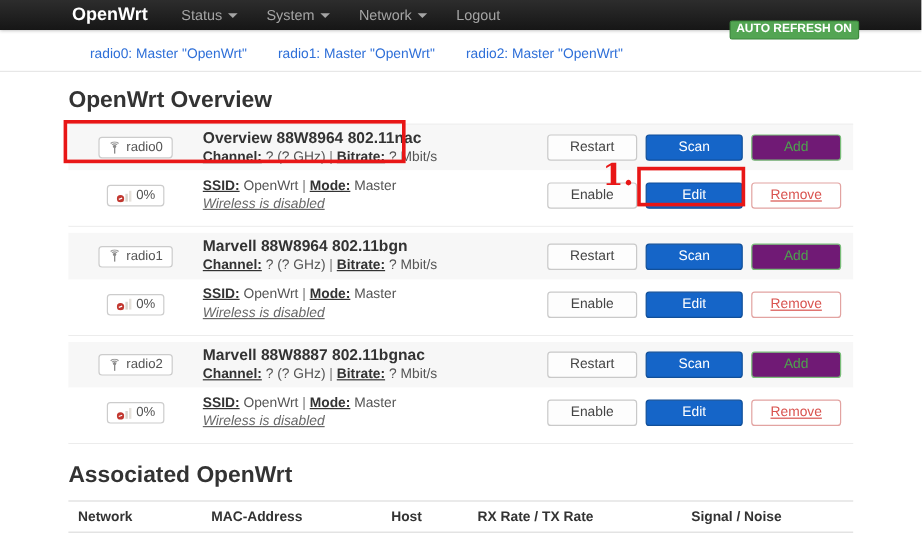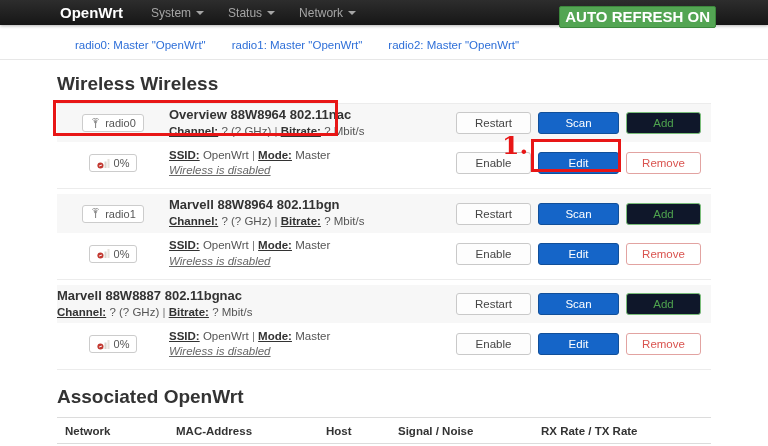--- a/index.html
+++ b/index.html
@@ -10,22 +10,22 @@
   
   .navbar { height:25px; background:linear-gradient(#2d2d2d,#161616);
     display:flex; align-items:center; position:relative;
     box-shadow:0 1px 3px rgba(0,0,0,.3); }
   .brand { color:#fff; font-size:15px; font-weight:bold; margin-left:60px; cursor:pointer; }
   .nav-items { display:flex; margin-left:16px; height:100%; align-items:center; }
   .nav-item { color:#a5a5a5; font-size:12px; padding:0 12px; display:flex;
     align-items:center; gap:5px; cursor:pointer; height:100%; }
   .caret { width:0; height:0; border-left:4px solid transparent;
     border-right:4px solid transparent; border-top:4px solid #a5a5a5; }
-  .auto-refresh { position:absolute; right:52px; top:6px; background:#53a553;
-    border:1px solid #3c873c; color:#fff; font-size:15px; font-weight:bold;
+  .auto-refresh { position:absolute; right:52px; top:17px; background:#53a553;
+    border:1px solid #3c873c; color:#fff; font-size:10px; font-weight:bold;
     padding:1px 5px 2px; border-radius:2px; cursor:pointer; }
 
   
   .subnav { padding:14px 0 8px 75px; border-bottom:1px solid #e7e7e7; display:flex; }
   .subnav a { color:var(--link,#2e6fd8); font-size:11.5px; text-decoration:none;
     margin-right:26px; cursor:pointer; }
 
   
   .content { margin:0 57px; }
   h2.sect { font-size:19px; color:#333; margin:13px 0 8px; font-weight:bold; }
@@ -43,22 +43,22 @@
   .subline b { color:#333;text-decoration:underline; }
   .pipe { color:#777; }
   .status-line { font-size:11.5px; color:#666; font-style:italic; line-height:1.35;text-decoration:underline; }
 
   .btn-cell { display:flex; gap:7px; flex:0 0 245px; margin-right:10px; }
   .btn { height:22px; line-height:20px; border:1px solid; border-radius:3px;
     font-size:11.5px; text-align:center; cursor:pointer;
     font-family:"Liberation Sans", sans-serif; }
   .btn-neutral { flex:0 0 75px; background:#fdfdfd; border-color:#c9c9c9; color:#444; }
   .btn-primary { flex:0 0 81px; background:var(--primary,#1565c8); border-color:#114f99; color:#fff; }
-  .btn-add { flex:0 0 75px; background:#0f172a; border-color:#79bd79; color:#4ea24e; }
-  .btn-remove { flex:0 0 75px; background:#fff; border-color:#e2a3a1; color:#d9534f; }
+  .btn-add { flex:0 0 75px; background:#701a75; border-color:#79bd79; color:#4ea24e; }
+  .btn-remove { flex:0 0 75px; background:#fff; border-color:#e2a3a1; color:#d9534f;text-decoration:underline; }
 
   
   .atable { border-top:1px solid #dcdcdc; margin-top:9px; }
   .ahead { display:flex; border-bottom:1px solid #dcdcdc; padding:7px 0 6px;
     font-size:11.5px; font-weight:bold; color:#333; }
   .ahead .c { padding-left:8px; }
   .c1 { flex:0 0 111px; } .c2 { flex:0 0 150px; } .c3 { flex:0 0 72px; }
   .c4 { flex:0 0 143px; } .c5 { flex:1 1 auto; }
 
   
@@ -70,43 +70,46 @@
 </style>
 </head>
 <body>
 
 <div class="page">
 
   <div class="navbar">
     <span class="brand">OpenWrt</span>
     <div class="nav-items">
       <span class="nav-item">
-        <span>System</span>
+        <span>Status</span>
         <span class="caret"></span>
       </span>
       <span class="nav-item">
-        <span>Status</span>
+        <span>System</span>
         <span class="caret"></span>
       </span>
       <span class="nav-item">
         <span>Network</span>
         <span class="caret"></span>
       </span>
+      <span class="nav-item">
+        <span>Logout</span>
+      </span>
     </div>
     <span class="auto-refresh">AUTO REFRESH ON</span>
   </div>
 
   <div class="subnav">
     <a>radio0: Master "OpenWrt"</a>
     <a>radio1: Master "OpenWrt"</a>
     <a>radio2: Master "OpenWrt"</a>
   </div>
 
   <div class="content">
-    <h2 class="sect">Wireless Wireless</h2>
+    <h2 class="sect">OpenWrt Overview</h2>
 
     <div class="wtable">
 
       <div class="group">
         <div class="drow">
           <div class="badge-cell">
             <span class="pill">
               <svg width="11" height="11" viewBox="0 0 11 11">
                   <circle cx="5.5" cy="4" r="1.4" fill="#8a8a8a"></circle>
                   <path d="M2.2 1.6a4.6 4.6 0 0 1 6.6 0M3.4 2.8a2.9 2.9 0 0 1 4.2 0" stroke="#9a9a9a" stroke-width="1" fill="none"></path>
@@ -216,20 +219,30 @@
           <div class="btn-cell">
             <button class="btn btn-neutral">Enable</button>
             <button class="btn btn-primary">Edit</button>
             <button class="btn btn-remove">Remove</button>
           </div>
         </div>
       </div>
 
       <div class="group">
         <div class="drow">
+          <div class="badge-cell">
+            <span class="pill">
+              <svg width="11" height="11" viewBox="0 0 11 11">
+                  <circle cx="5.5" cy="4" r="1.4" fill="#8a8a8a"></circle>
+                  <path d="M2.2 1.6a4.6 4.6 0 0 1 6.6 0M3.4 2.8a2.9 2.9 0 0 1 4.2 0" stroke="#9a9a9a" stroke-width="1" fill="none"></path>
+                  <rect x="5" y="5" width="1.1" height="5" fill="#8a8a8a"></rect>
+                </svg>
+              <span>radio2</span>
+            </span>
+          </div>
           <div class="info-cell">
             <div class="dev-title">Marvell 88W8887 802.11bgnac</div>
             <div class="subline">
               <b>Channel:</b>
               <span>? (? GHz)</span>
               <span class="pipe">|</span>
               <b>Bitrate:</b>
               <span>? Mbit/s</span>
             </div>
           </div>
@@ -271,22 +284,22 @@
       </div>
 
     </div>
 
     <h2 class="sect" style="margin-top:16px;">Associated OpenWrt</h2>
     <div class="atable">
       <div class="ahead">
         <span class="c c1">Network</span>
         <span class="c c2">MAC-Address</span>
         <span class="c c3">Host</span>
+        <span class="c c5">RX Rate / TX Rate</span>
         <span class="c c4">Signal / Noise</span>
-        <span class="c c5">RX Rate / TX Rate</span>
       </div>
 
     </div>
   </div>
 
   <div class="anno anno-box1"></div>
   <div class="anno anno-box2"></div>
   <div class="anno anno-step">1.</div>
 
 </div>

